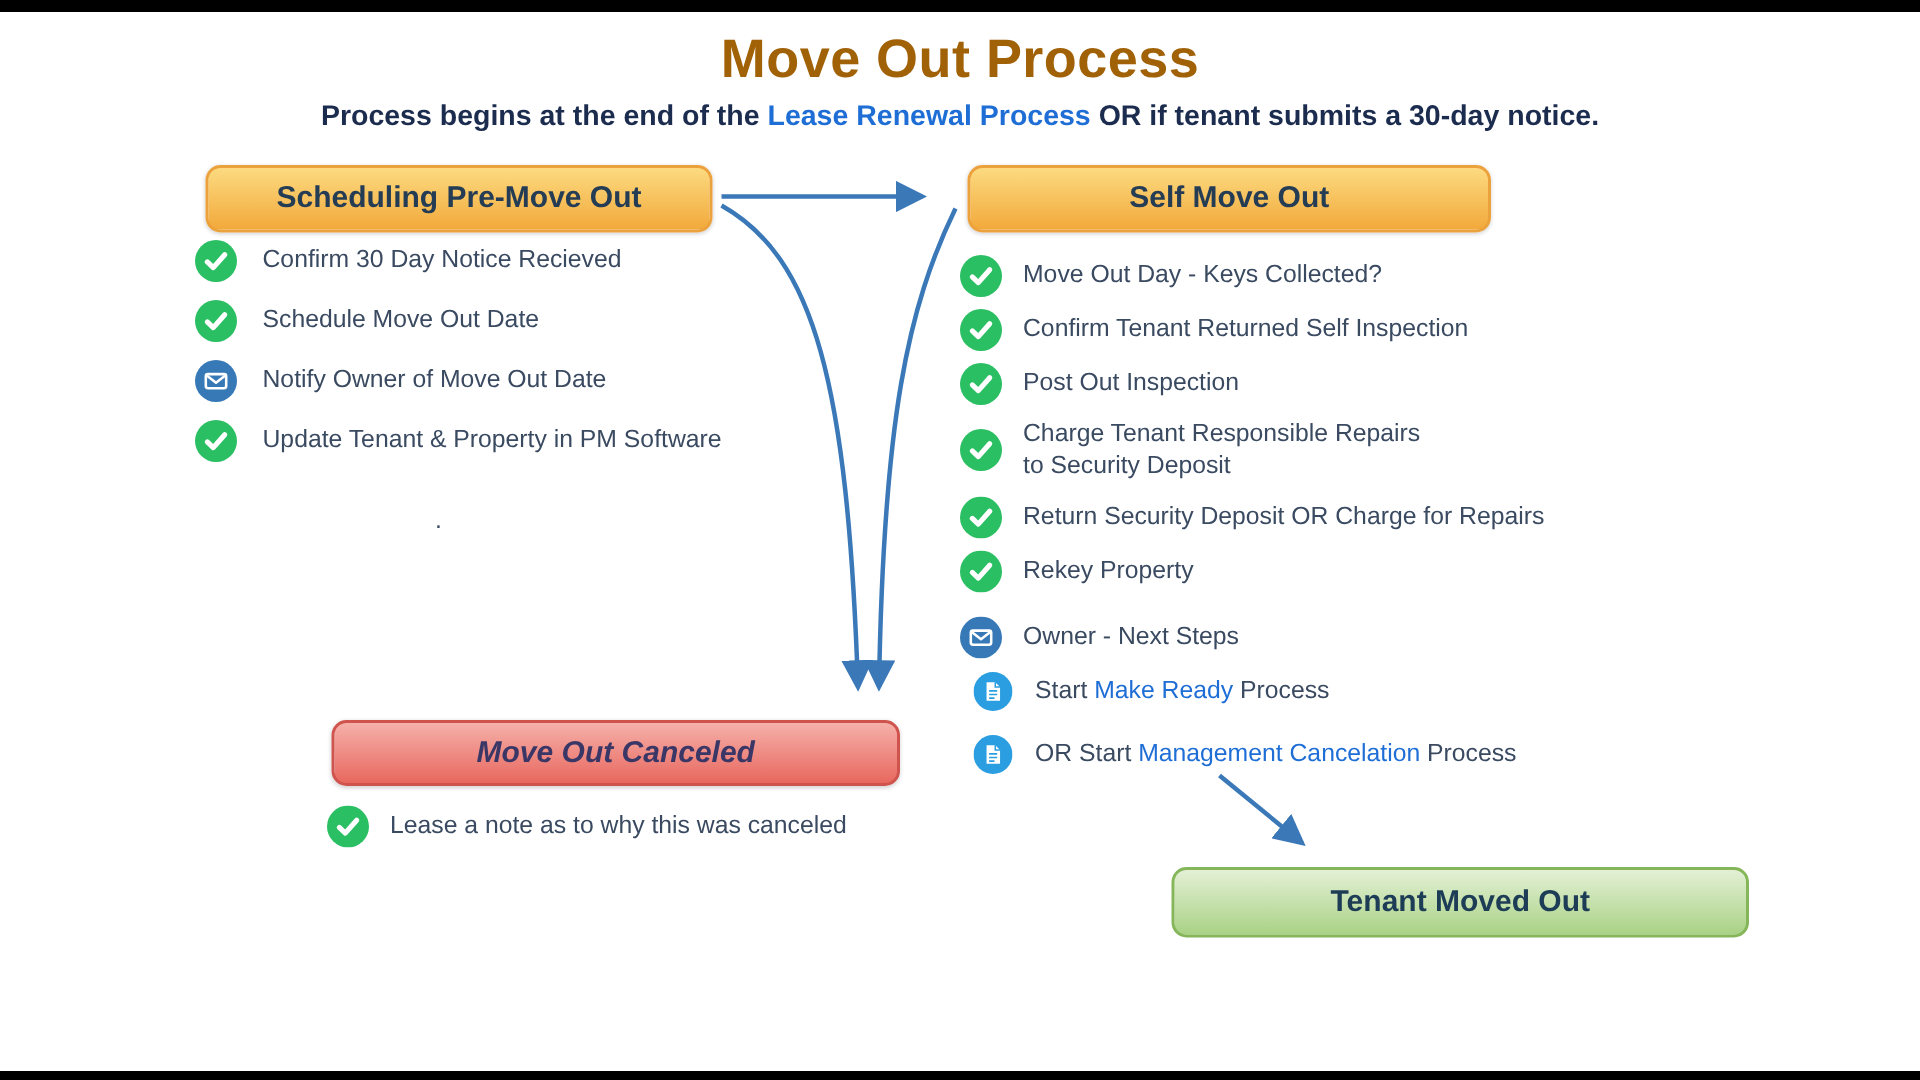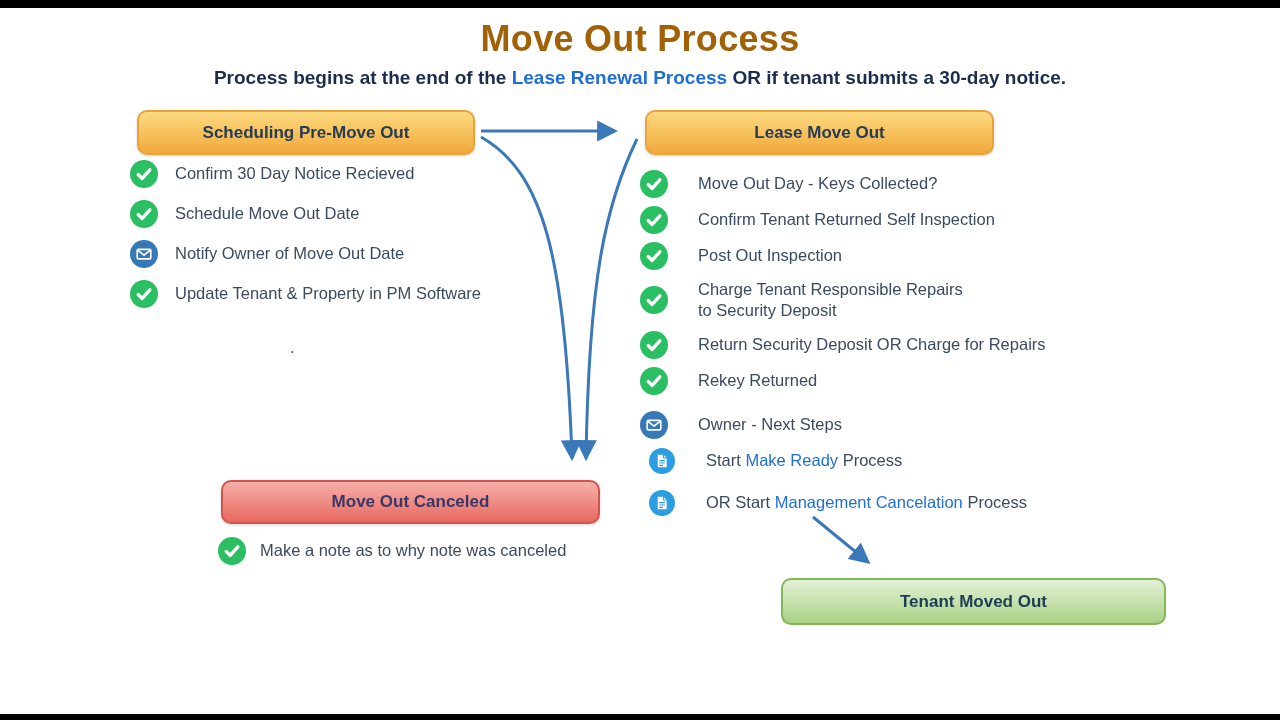--- a/index.html
+++ b/index.html
@@ -17,40 +17,40 @@
     font-size:36px;font-weight:bold;color:#a16207;letter-spacing:.3px;
   }
   #subtitle{
     position:absolute;top:67px;left:0;width:1280px;text-align:center;
     font-size:19px;font-weight:bold;color:#1c2c4e;
   }
   .lnk{color:#1e6ed6;text-decoration:none;cursor:pointer;}
 
   .node{
     position:absolute;border-radius:10px;display:flex;align-items:center;justify-content:center;
-    font-weight:bold;font-size:17px;box-shadow:0 1px 3px rgba(0,0,0,.18);
+    font-weight:bold;font-size:20px;box-shadow:0 1px 3px rgba(0,0,0,.18);
   }
   .node.orange{background:linear-gradient(180deg,#fcda80,#f2a93b);border:2px solid #eca23c;color:#253c55;}
-  .node.red{background:linear-gradient(180deg,#f5b0a9,#e8685f);border:2px solid #cf544e;color:#3a3767;}
+  .node.red{background:linear-gradient(180deg,#f5b0a9,#e8685f);border:2px solid #cf544e;color:#3a3767;font-style:italic;}
   .node.green{background:linear-gradient(180deg,#e3f0d5,#a9d285);border:2px solid #85b65a;color:#1d3c55;box-shadow:none;}
   #box-pre{left:137px;top:110px;width:334px;height:41px;}
   #box-post{left:645px;top:110px;width:345px;height:41px;}
   #box-canceled{left:221px;top:480px;width:375px;height:40px;}
   #box-moved{left:781px;top:578px;width:381px;height:43px;}
 
   .list{position:absolute;}
   #list-pre{left:130px;top:160px;}
   #list-post{left:640px;top:170px;}
   .row{display:flex;align-items:center;}
   #list-pre .row{margin-bottom:12px;}
   .row .ic{width:28px;height:28px;flex:none;display:flex;align-items:center;justify-content:center;}
   .row .txt{
     margin-left:17px;font-size:16.5px;color:#3a4a61;line-height:21.5px;white-space:pre-line;
   }
-  #list-post .row .txt{margin-left:30px;}
+  #list-post .row .txt{margin-left:14px;}
   #note-row{position:absolute;left:218px;top:537px;}
   #note-row .txt{margin-left:14px;}
 
   .arrows{position:absolute;left:0;top:0;pointer-events:none;}
   #stray-dot{position:absolute;left:290px;top:338px;font-size:16.5px;color:#3a4a61;}
 </style>
 </head>
 <body>
 
 <div class="bar" id="bar-top"></div>
@@ -66,21 +66,21 @@
       <path d="M0,0 L10,5 L0,10 z" fill="#3a78b8"></path>
     </marker>
   </defs>
   <path d="M 481 131 H 615" fill="none" stroke="#3a78b8" stroke-width="3" marker-end="url(#ah)"></path>
   <path d="M 481 137 C 543 172, 565 255, 572 458" fill="none" stroke="#3a78b8" stroke-width="3" marker-end="url(#ah)"></path>
   <path d="M 637 139 C 605 205, 589 280, 586 458" fill="none" stroke="#3a78b8" stroke-width="3" marker-end="url(#ah)"></path>
   <path d="M 813 517 L 868 562" fill="none" stroke="#3a78b8" stroke-width="3" marker-end="url(#ah)"></path>
 </svg>
 
 <div class="node orange" id="box-pre">Scheduling Pre-Move Out</div>
-<div class="node orange" id="box-post">Lease Move Out</div>
+<div class="node orange" id="box-post">Self Move Out</div>
 <div class="node red" id="box-canceled">Move Out Canceled</div>
 <div class="node green" id="box-moved">Tenant Moved Out</div>
 
 <div class="list" id="list-pre">
   <div class="row">
     <span class="ic">
         <svg width="28" height="28" viewBox="0 0 28 28">
           <circle cx="14" cy="14" r="14" fill="#2abf63"></circle>
           <path d="M8.2 14.6 L12.2 18.4 L19.8 9.8" stroke="#fff" stroke-width="3.4" fill="none" stroke-linecap="round" stroke-linejoin="round"></path>
         </svg>
@@ -166,21 +166,21 @@
       </span>
     <span class="txt">Return Security Deposit OR Charge for Repairs</span>
   </div>
   <div class="row" style="margin-top:8px">
     <span class="ic">
         <svg width="28" height="28" viewBox="0 0 28 28">
           <circle cx="14" cy="14" r="14" fill="#2abf63"></circle>
           <path d="M8.2 14.6 L12.2 18.4 L19.8 9.8" stroke="#fff" stroke-width="3.4" fill="none" stroke-linecap="round" stroke-linejoin="round"></path>
         </svg>
       </span>
-    <span class="txt">Rekey Returned</span>
+    <span class="txt">Rekey Property</span>
   </div>
   <div class="row" style="margin-top:16px">
     <span class="ic">
         <svg width="28" height="28" viewBox="0 0 28 28">
           <circle cx="14" cy="14" r="14" fill="#3679b6"></circle>
           <rect x="7.2" y="9.4" width="13.6" height="9.4" rx="1.4" stroke="#fff" stroke-width="1.7" fill="none"></rect>
           <path d="M7.6 10.2 L14 15.2 L20.4 10.2" stroke="#fff" stroke-width="1.7" fill="none" stroke-linejoin="round"></path>
         </svg>
       </span>
     <span class="txt">Owner - Next Steps</span>
@@ -209,14 +209,14 @@
   </div>
 </div>
 
 <div class="row" id="note-row">
   <span class="ic">
       <svg width="28" height="28" viewBox="0 0 28 28">
         <circle cx="14" cy="14" r="14" fill="#2abf63"></circle>
         <path d="M8.2 14.6 L12.2 18.4 L19.8 9.8" stroke="#fff" stroke-width="3.4" fill="none" stroke-linecap="round" stroke-linejoin="round"></path>
       </svg>
     </span>
-  <span class="txt">Make a note as to why note was canceled</span>
+  <span class="txt">Lease a note as to why this was canceled</span>
 </div>
 
 </body></html>

